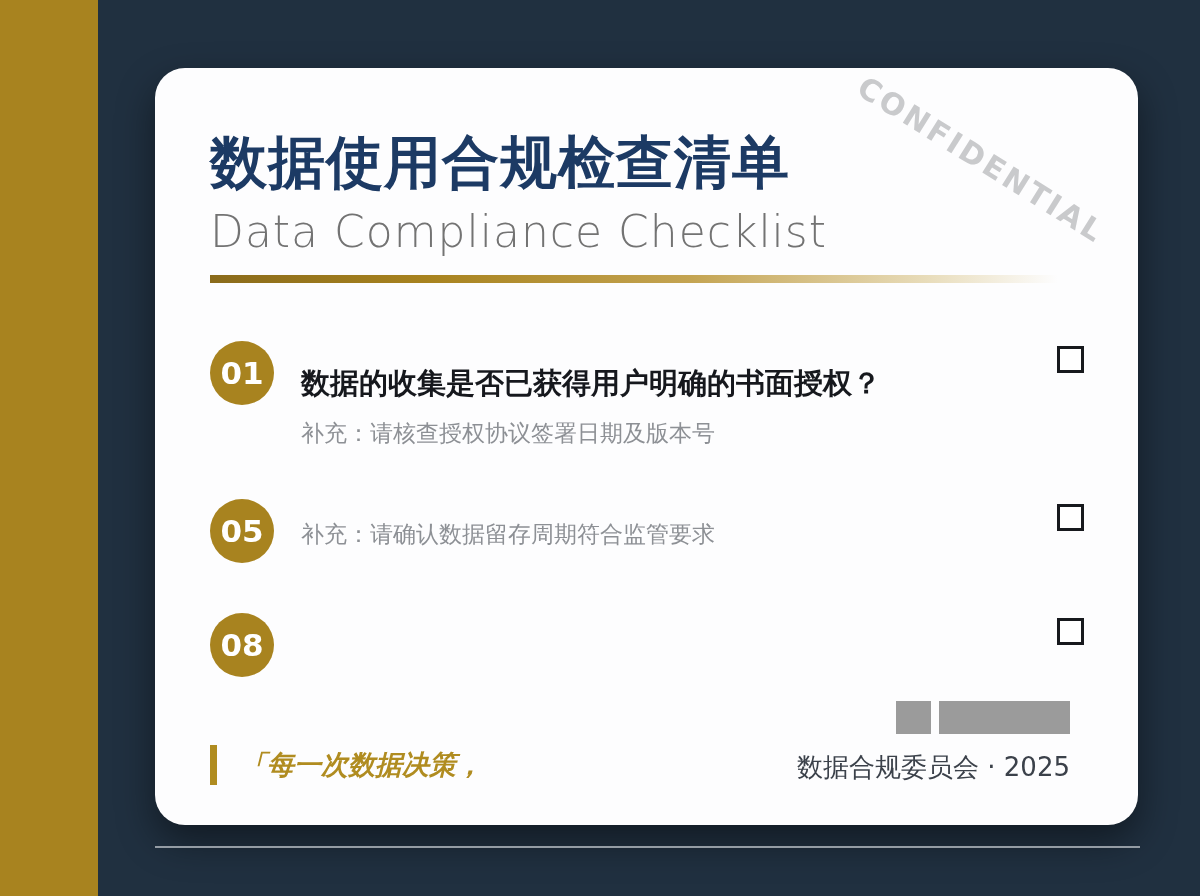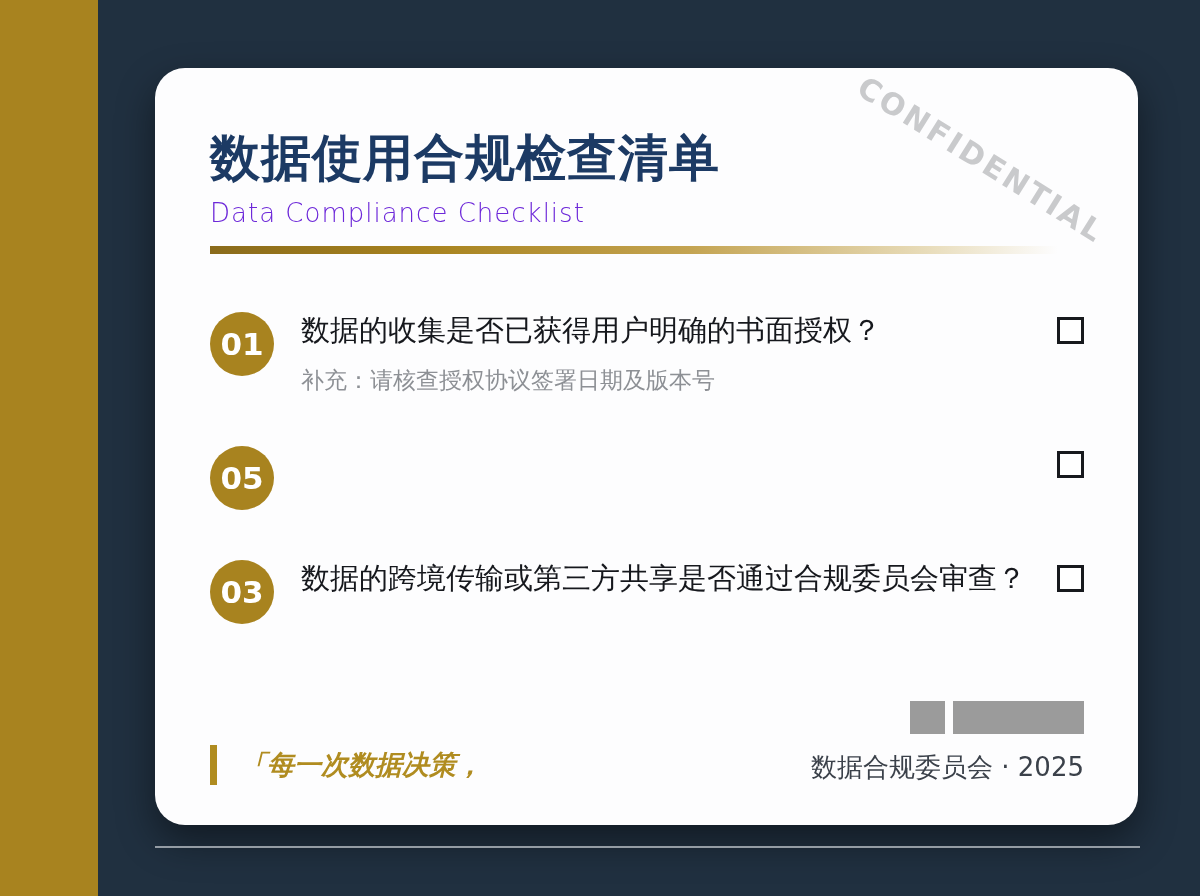--- a/index.html
+++ b/index.html
@@ -30,29 +30,29 @@
     position:absolute; top:74px; right:14px;
     transform:rotate(32deg);
     font-size:30px; letter-spacing:3px;
     font-weight:600; color:#c9cacc;
     white-space:nowrap;
     pointer-events:none;
   }
 
   .title {
     margin-top:14px;
-    font-size:50px; font-weight:800;
+    font-size:57px; font-weight:800;
     color:#1c3a64; letter-spacing:1px;
     line-height:1.15;
   }
 
   .subtitle {
     margin-top:10px;
-    font-size:26px; font-weight:300;
-    color:#6d28d9; letter-spacing:1px;
+    font-size:44px; font-weight:300;
+    color:#737373; letter-spacing:1px;
   }
 
   .divider {
     height:8px; margin-top:18px;
     background:linear-gradient(90deg,
       #8a6b1b 0%, #a8831f 25%, #c4a452 55%,
       #e8dcba 82%, rgba(255,255,255,0) 97%);
   }
 
   .checklist { margin-top:58px; }
@@ -66,40 +66,41 @@
     flex:0 0 64px; width:64px; height:64px;
     border-radius:50%;
     background:#a8831f; color:#ffffff;
     display:flex; align-items:center; justify-content:center;
     font-size:31px; font-weight:700;
   }
 
   .item-body { flex:1; margin-left:27px; padding-top:2px; min-width:0; }
 
   .question {
-    font-size:29px; font-weight:400;
+    font-size:29px; font-weight:700;
     color:#16181d; line-height:1.15;
     white-space:nowrap;
+    margin-top:24px;
   }
 
   .note {
     margin-top:18px;
     font-size:23px; color:#8d9095;
   }
 
   .checkbox {
     flex:0 0 27px; width:27px; height:27px;
     border:3px solid #17191d;
     background:#ffffff;
     margin-top:5px; margin-left:12px;
     cursor:pointer;
   }
 
   .card-footer {
-    position:absolute; left:55px; right:54px; bottom:40px;
+    position:absolute; left:55px; right:68px; bottom:40px;
     display:flex; justify-content:space-between; align-items:flex-end;
   }
 
   .quote {
     border-left:7px solid #b08c20;
     padding-left:23px;
     font-style:italic; font-weight:700;
     font-size:27px; color:#b08c20;
     line-height:1.5;
   }
@@ -141,28 +142,28 @@
       <div class="item-body">
         <div class="question">数据的收集是否已获得用户明确的书面授权？</div>
         <div class="note">补充：请核查授权协议签署日期及版本号</div>
       </div>
       <div class="checkbox"></div>
     </div>
 
     <div class="item">
       <div class="num-circle">05</div>
       <div class="item-body">
+        <div class="note">补充：请确认数据留存周期符合监管要求</div>
       </div>
       <div class="checkbox"></div>
     </div>
 
     <div class="item">
-      <div class="num-circle">03</div>
+      <div class="num-circle">08</div>
       <div class="item-body">
-        <div class="question">数据的跨境传输或第三方共享是否通过合规委员会审查？</div>
       </div>
       <div class="checkbox"></div>
     </div>
 
   </div>
 
   <div class="card-footer">
     <div class="quote">
       <div>「每一次数据决策，</div>
     </div>

